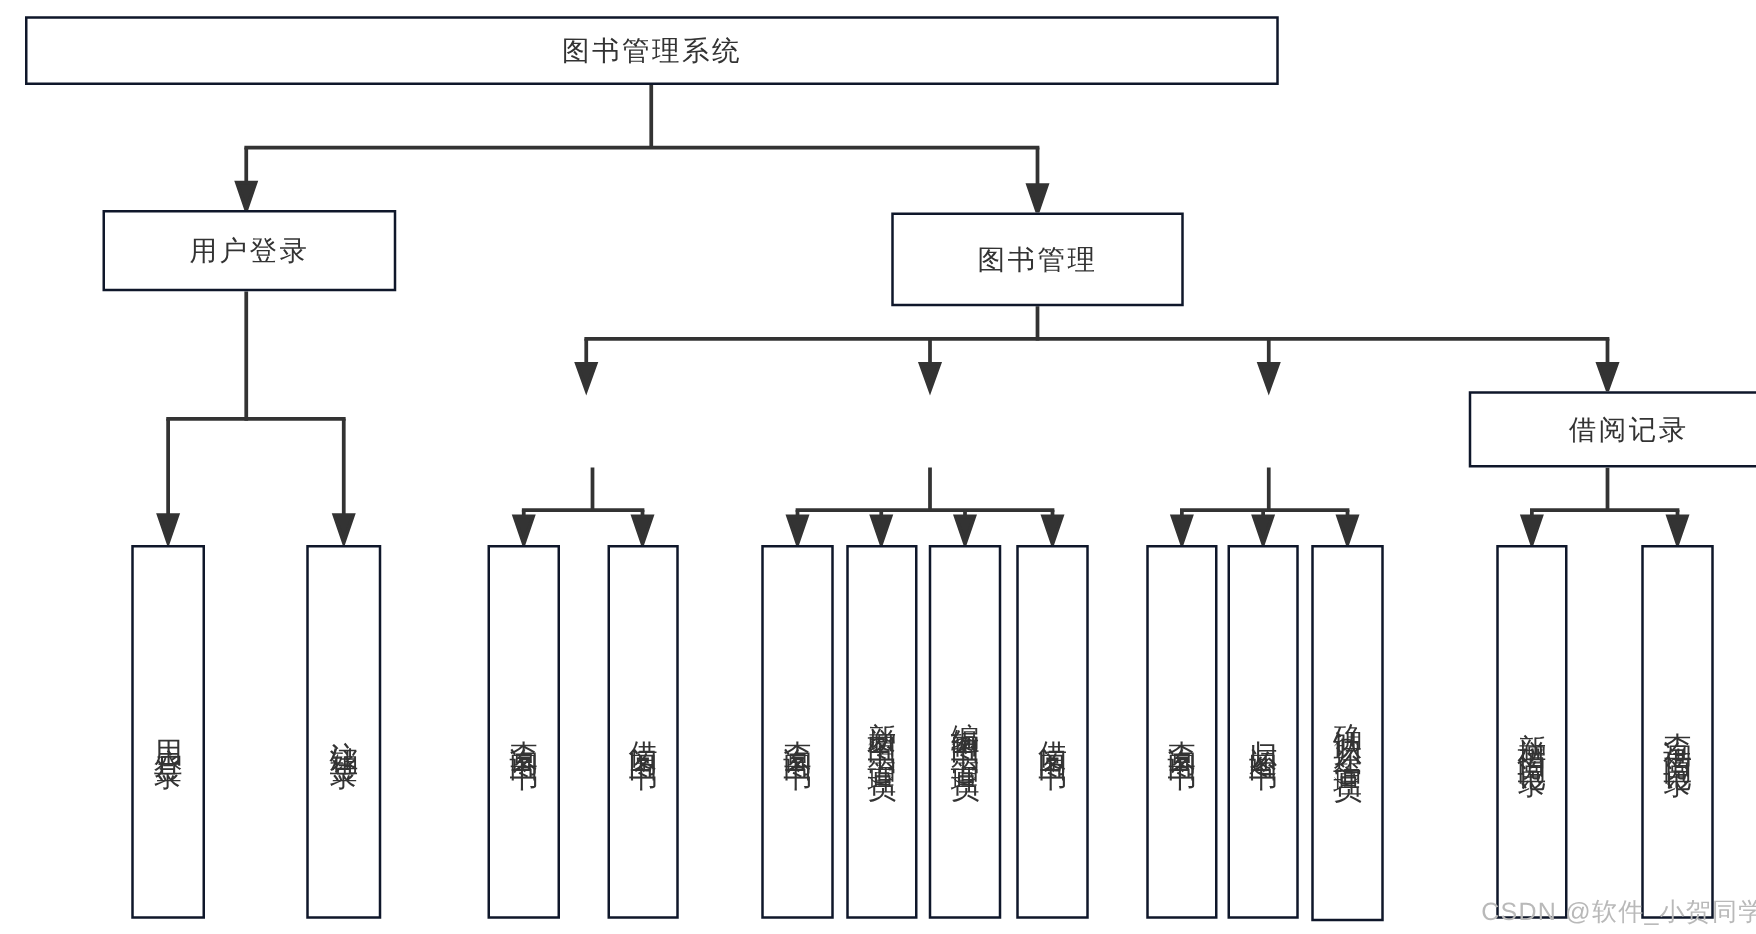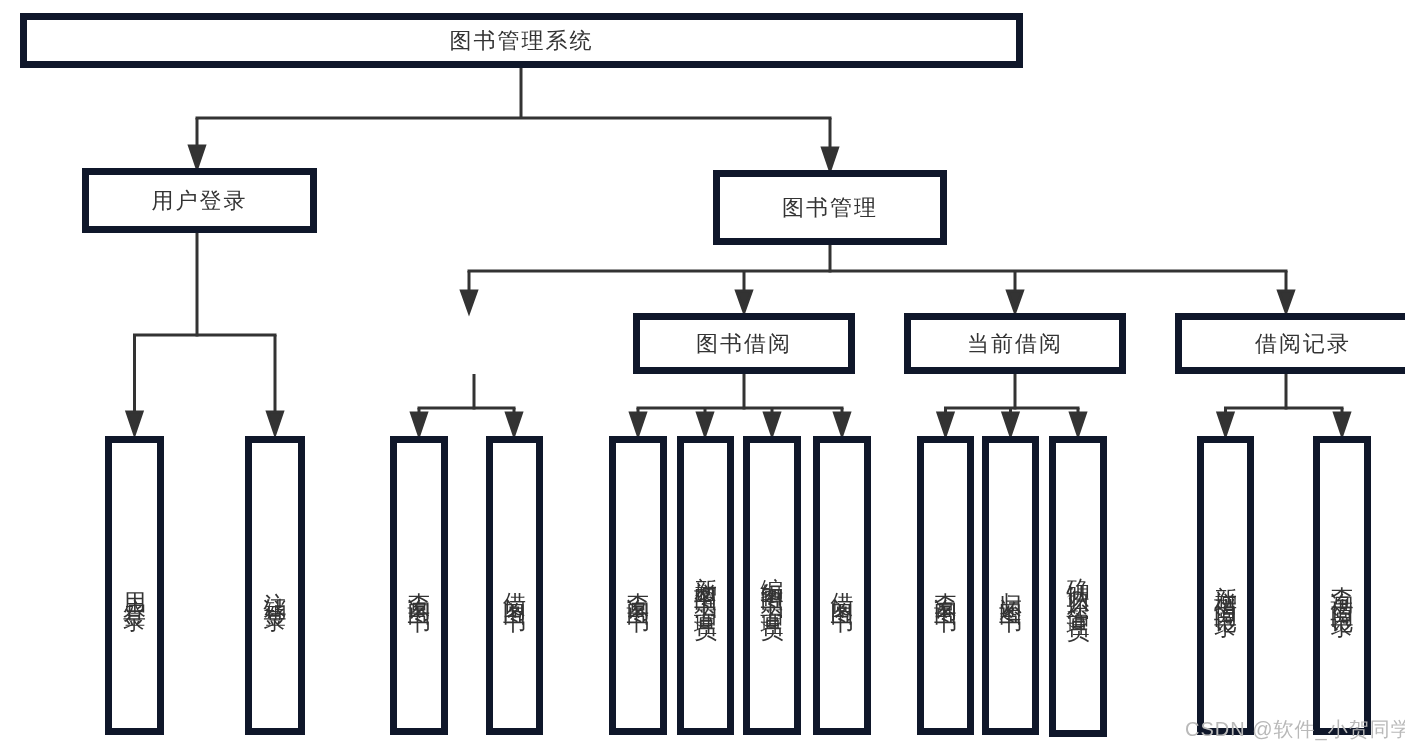--- a/index.html
+++ b/index.html
@@ -8,21 +8,21 @@
     width:1405px;height:747px;
     background:#ffffff;
     font-family:"Liberation Sans", sans-serif;
     color:#333333;
     overflow:hidden;
   }
   .edges{position:absolute;left:0;top:0;z-index:1;}
   .box{
     position:absolute;
     box-sizing:border-box;
-    border:7px solid #0f172a;
+    border:2px solid #0f172a;
     background:#ffffff;
     display:flex;
     align-items:center;
     justify-content:center;
     z-index:2;
   }
   .hbox{
     font-size:22px;
     letter-spacing:2px;
   }
@@ -123,22 +123,20 @@
         <path d="M1334.5,413 L1349.5,413 L1342,435 Z"></path>
       </g>
     </g>
   </svg>
 
   <div class="box hbox" style="left:20px;top:13px;width:1003px;height:55px">图书管理系统</div>
 
   <div class="box hbox" style="left:82px;top:168px;width:235px;height:65px">用户登录</div>
   <div class="box hbox" style="left:713px;top:170px;width:234px;height:75px">图书管理</div>
 
-  <div class="box hbox" style="left:633px;top:313px;width:222px;height:61px">图书借阅</div>
-  <div class="box hbox" style="left:904px;top:313px;width:222px;height:61px">当前借阅</div>
   <div class="box hbox" style="left:1175px;top:313px;width:256px;height:61px">借阅记录</div>
 
   <div class="box vbox" style="left:105px;top:436px;width:59px;height:299px">用户登录</div>
   <div class="box vbox" style="left:245px;top:436px;width:60px;height:299px">注销登录</div>
 
   <div class="box vbox" style="left:390px;top:436px;width:58px;height:299px">查询图书</div>
   <div class="box vbox" style="left:486px;top:436px;width:57px;height:299px">借阅图书</div>
 
   <div class="box vbox" style="left:609px;top:436px;width:58px;height:299px">查询图书</div>
   <div class="box vbox" style="left:677px;top:436px;width:57px;height:299px">新增图书（管理员）</div>

